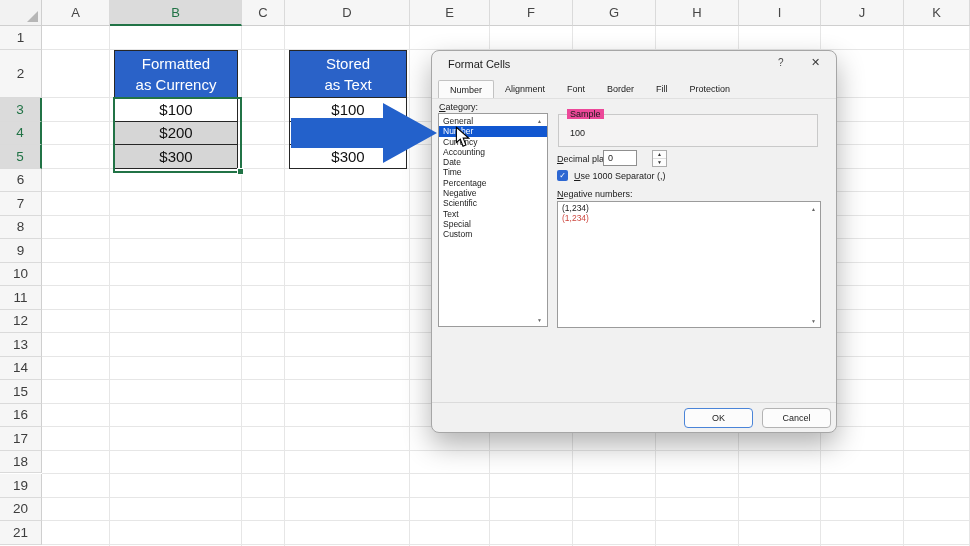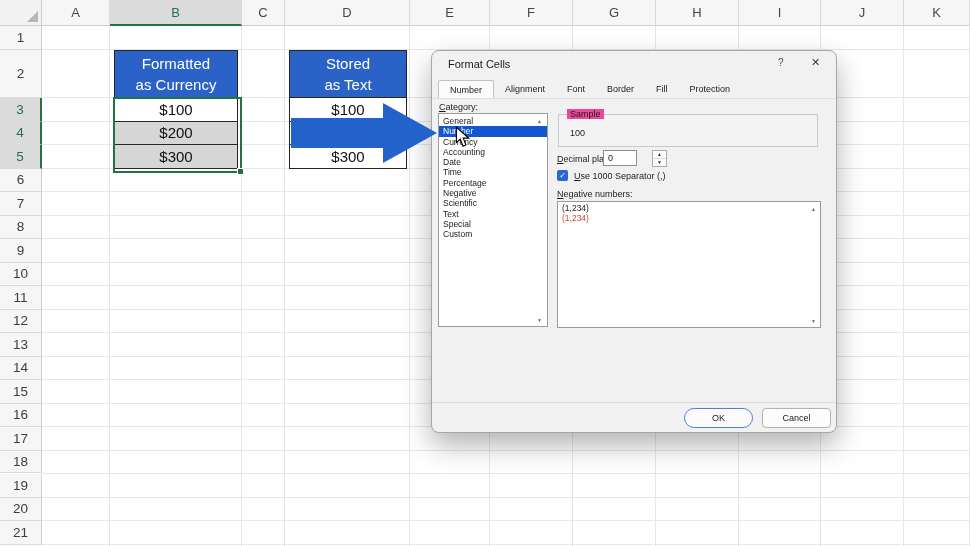--- a/index.html
+++ b/index.html
@@ -82,21 +82,21 @@
   .neg-list{position:absolute;left:125px;top:150px;width:264px;height:127px;background:#fff;
     border:1px solid #9B9B9B;box-sizing:border-box;padding-top:1px;overflow:hidden;}
   .neg-item{height:10.3px;line-height:10.3px;padding-left:4px;font-size:8.5px;}
   .neg-item.selected{background:var(--selblue);color:#fff;}
   .neg-item.red{color:var(--red);}
 
   .desc{position:absolute;left:10px;top:292px;width:392px;font-size:8px;letter-spacing:-0.1px;line-height:11.5px;color:#222;}
   .footer-line{position:absolute;left:0;right:0;top:351px;height:1px;background:#DBDBDB;}
   .btn{position:absolute;top:357px;width:69px;height:20px;background:#FCFCFC;border:1px solid #B3B3B3;
     border-radius:4px;font-size:9px;display:flex;align-items:center;justify-content:center;box-sizing:border-box;}
-  .btn.ok{left:252px;border-color:#4A84D8;border-radius:10px;}
+  .btn.ok{left:252px;border-color:#4A84D8;}
   .btn.cancel{left:330px;}
 
   .cursor-icon{position:absolute;left:455px;top:126px;z-index:9;}
 </style>
 </head>
 <body>
 
 <div class="stage">
   <div id="sheet">
     <div class="corner">

